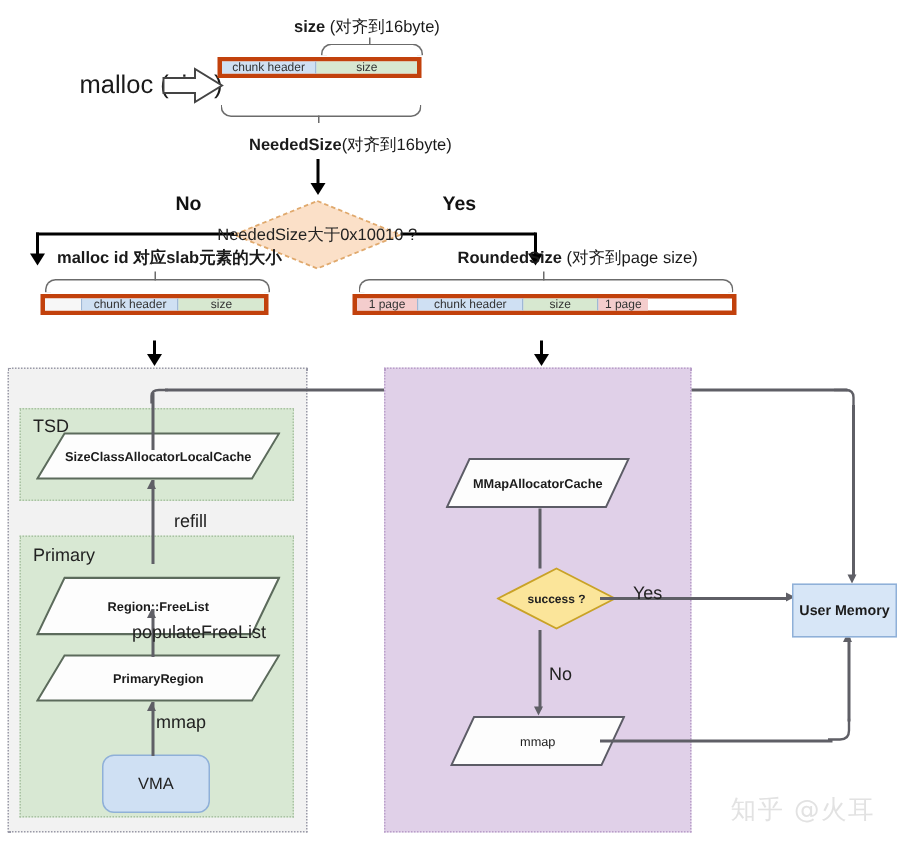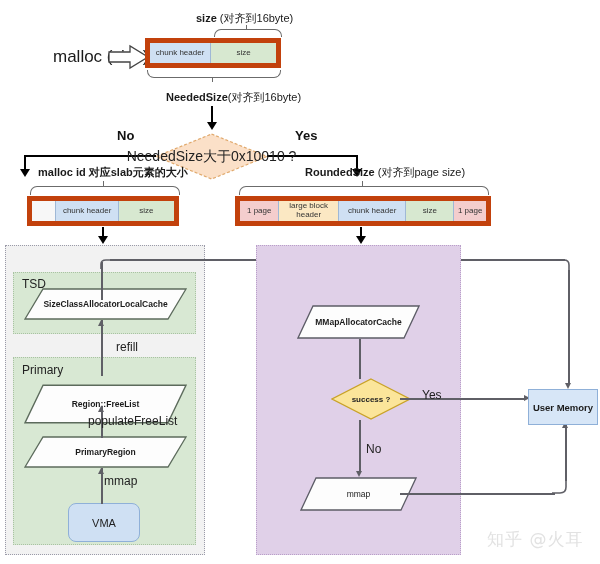--- a/index.html
+++ b/index.html
@@ -4,21 +4,21 @@
 <style>
   html,body{margin:0;padding:0;background:#ffffff;}
   body{width:600px;height:564px;position:relative;overflow:hidden;
        font-family:"Liberation Sans","DejaVu Sans",sans-serif;color:#1a1a1a;}
   .abs{position:absolute;}
   .lbl{font-size:11px;line-height:1.15;white-space:nowrap;}
   .bold{font-weight:bold;}
   .ctr{text-align:center;}
 
   
-  .bar{position:absolute;display:flex;height:30px;border:5px solid #c2410c;box-sizing:border-box;}
+  .bar{position:absolute;display:flex;height:14px;border:3px solid #c2410c;box-sizing:border-box;}
   .cell{display:flex;align-items:center;justify-content:center;text-align:center;
         font-size:8px;line-height:1.1;box-sizing:border-box;border-right:1px solid #9fb8d6;color:#333;}
   .cell:last-child{border-right:none;}
 
   
   .vline{position:absolute;background:#000;width:1.6px;}
   .hline{position:absolute;background:#000;height:1.6px;}
   .gline{position:absolute;background:#5f5f66;}
   .gv{width:1.6px;}
   .gh{height:1.6px;}
@@ -31,21 +31,21 @@
   .arrowright{position:absolute;width:0;height:0;border-top:3.5px solid transparent;
               border-bottom:3.5px solid transparent;border-left:6px solid #5f5f66;}
 
   
   .brace{position:absolute;border:1.4px solid #6b6b6b;border-top:none;border-radius:0 0 7px 7px;}
   .brace-nub{position:absolute;width:1.4px;background:#6b6b6b;}
   .brace-up{position:absolute;border:1.4px solid #6b6b6b;border-bottom:none;border-radius:7px 7px 0 0;}
 
   
   .diamond{position:absolute;display:flex;align-items:center;justify-content:center;}
-  .dtxt{position:relative;z-index:2;font-size:14px;white-space:nowrap;color:#222;}
+  .dtxt{position:relative;z-index:2;font-size:11px;white-space:nowrap;color:#222;}
   .para-wrap{position:absolute;text-align:center;}
   .para-shape{position:absolute;left:0;top:0;width:100%;height:100%;}
   .para-label{position:absolute;left:0;top:0;width:100%;height:100%;
      display:flex;align-items:center;justify-content:center;font-size:8.5px;font-weight:bold;color:#1b1b1b;}
 
   
   .dash-box{position:absolute;border:1.5px dotted #9a9aa8;box-sizing:border-box;}
   .green-box{position:absolute;background:#d8e8d3;border:1.4px dotted #a9c2a3;box-sizing:border-box;}
   .purple-box{position:absolute;background:#e0d0e8;border:1.4px dotted #b99fc9;box-sizing:border-box;}
   .grey-box{position:absolute;background:#f2f2f2;box-sizing:border-box;}
@@ -128,21 +128,20 @@
 <div class="brace-nub" style="left:362px;top:181px;height:6px;"></div>
 
 <div class="bar" id="left-bar" style="left:27px;top:196px;width:152px;">
     <div class="cell" style="background: rgb(247, 247, 247); width: 26px;"></div>
     <div class="cell" style="background: rgb(207, 224, 243); width: 67px;">chunk header</div>
     <div class="cell" style="background: rgb(215, 232, 208); width: 59px;">size</div>
   </div>
 
 <div class="bar" id="right-bar" style="left:235px;top:196px;width:256px;">
     <div class="cell" style="background: rgb(244, 205, 205); width: 41px;">1 page</div>
-    <div class="cell" style="background: rgb(251, 232, 195); width: 62px;">large block header</div>
     <div class="cell" style="background: rgb(207, 224, 243); width: 70px;">chunk header</div>
     <div class="cell" style="background: rgb(215, 232, 208); width: 50px;">size</div>
     <div class="cell" style="background: rgb(244, 205, 205); width: 33px;">1 page</div>
   </div>
 
 <div class="vline" style="left:102px;top:227px;height:11px;"></div>
 <div class="arrowdown" style="left:98px;top:236px;"></div>
 
 <div class="vline" style="left:360px;top:227px;height:11px;"></div>
 <div class="arrowdown" style="left:356px;top:236px;"></div>

